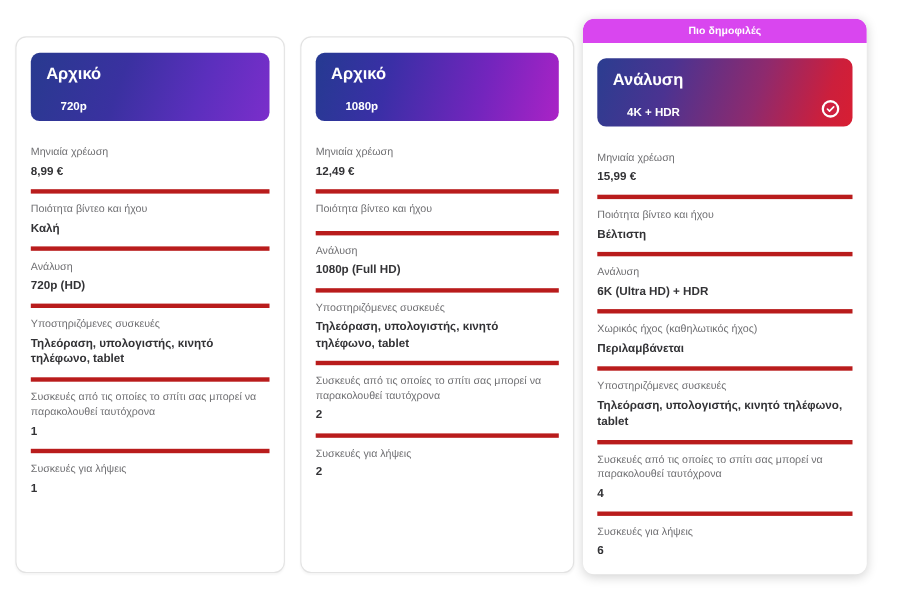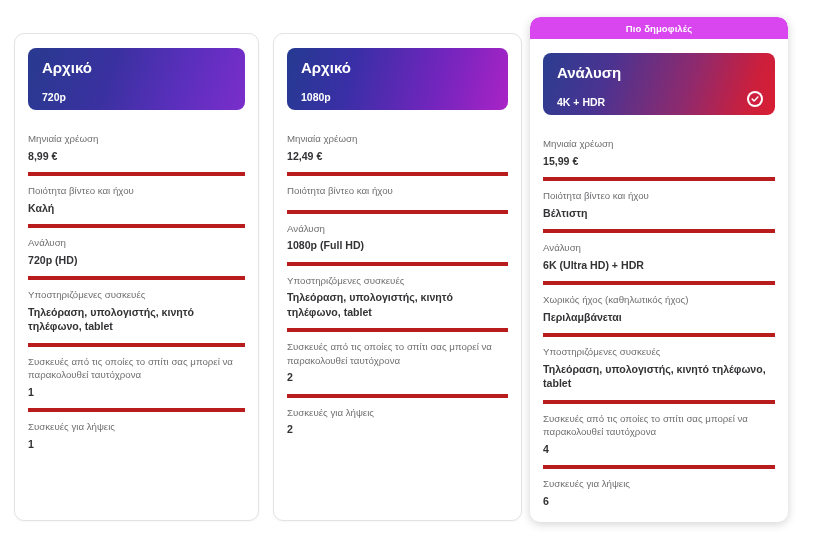--- a/index.html
+++ b/index.html
@@ -61,21 +61,21 @@
   .banner-title{
     font-size:15px;
     font-weight:bold;
     line-height:18px;
     margin:0 0 14px 0;
   }
   .banner-sub{
     font-size:10.5px;
     font-weight:bold;
     line-height:13px;
-    margin:0;
+    margin:13px;
   }
 
   .check-badge{
     position:absolute;
     right:12px;
     bottom:8px;
     width:16px;height:16px;
     border-radius:50%;
     background:#ffffff;
     display:flex;

